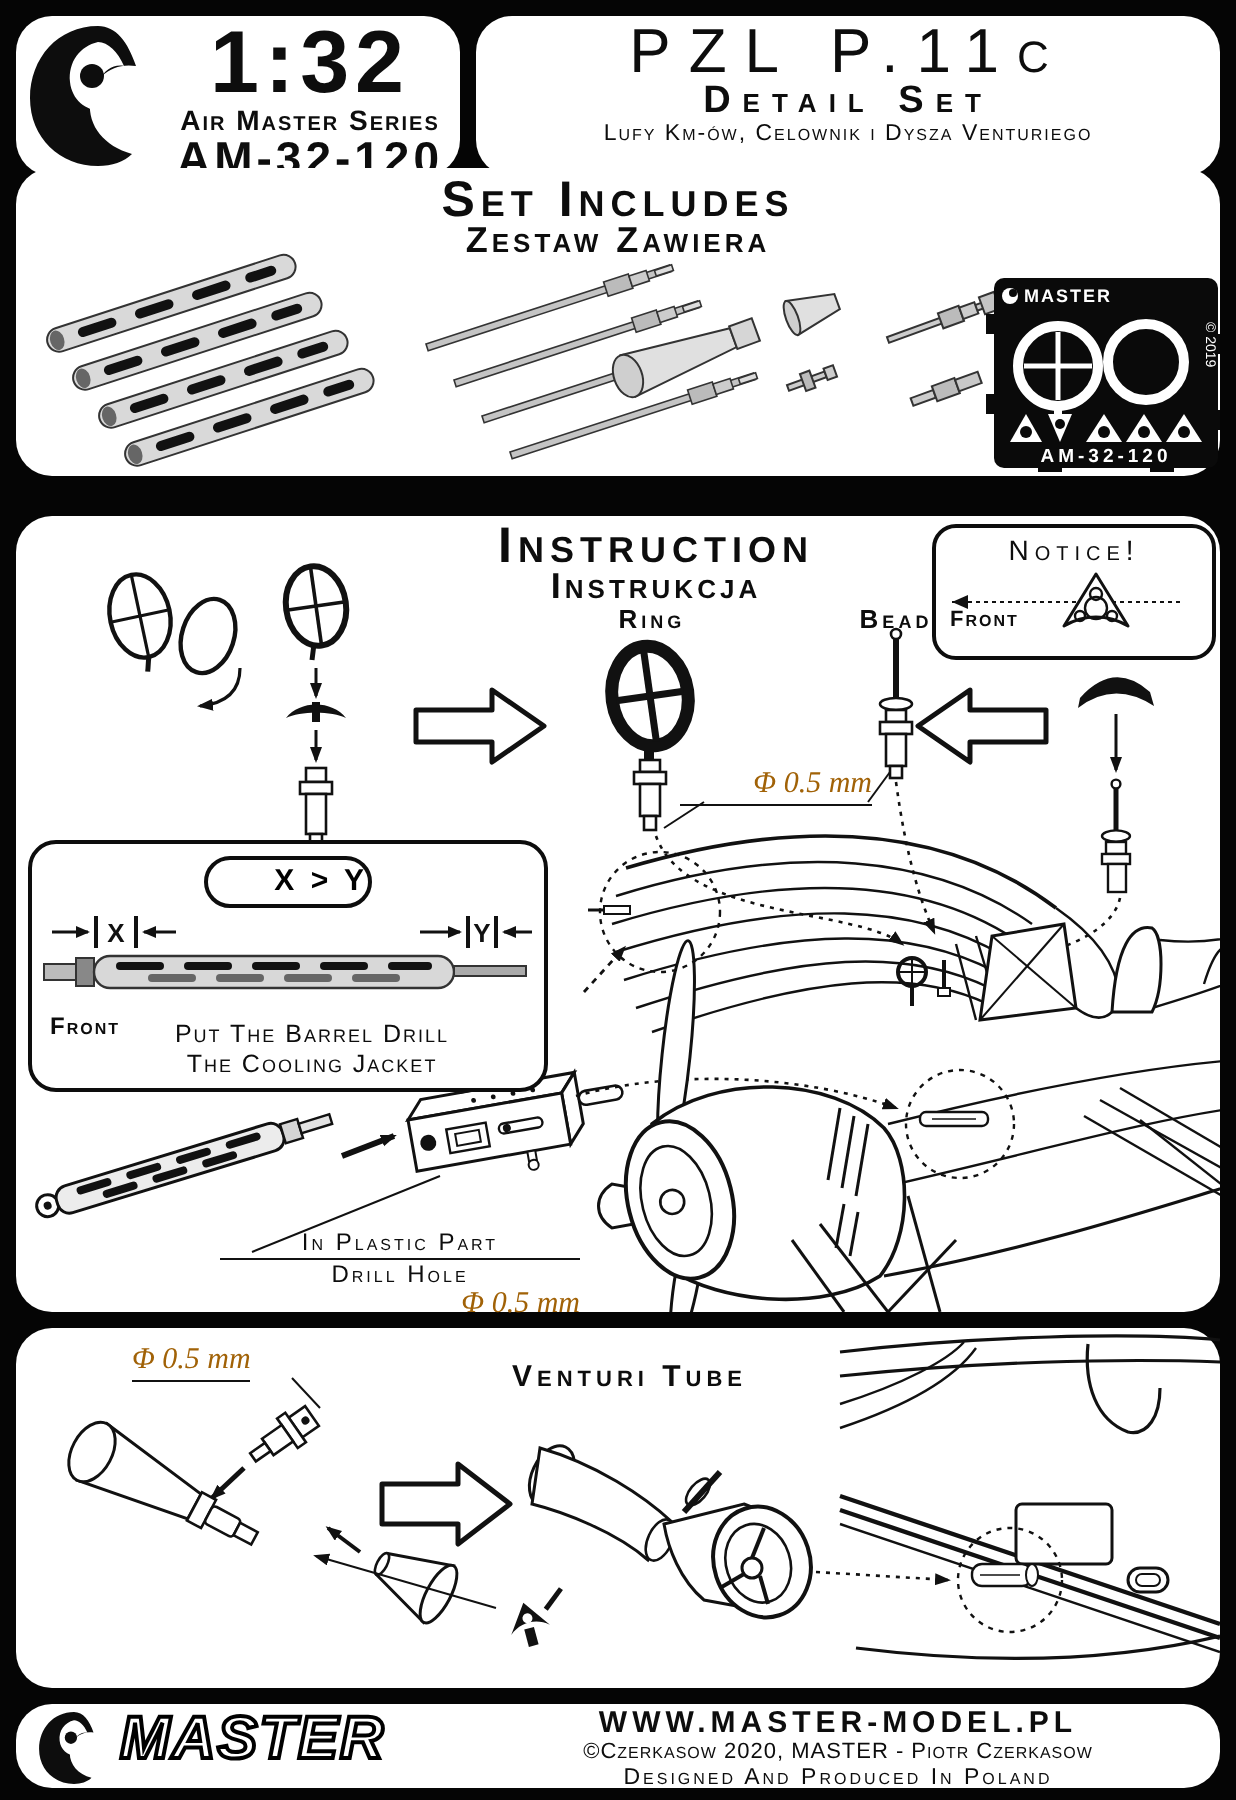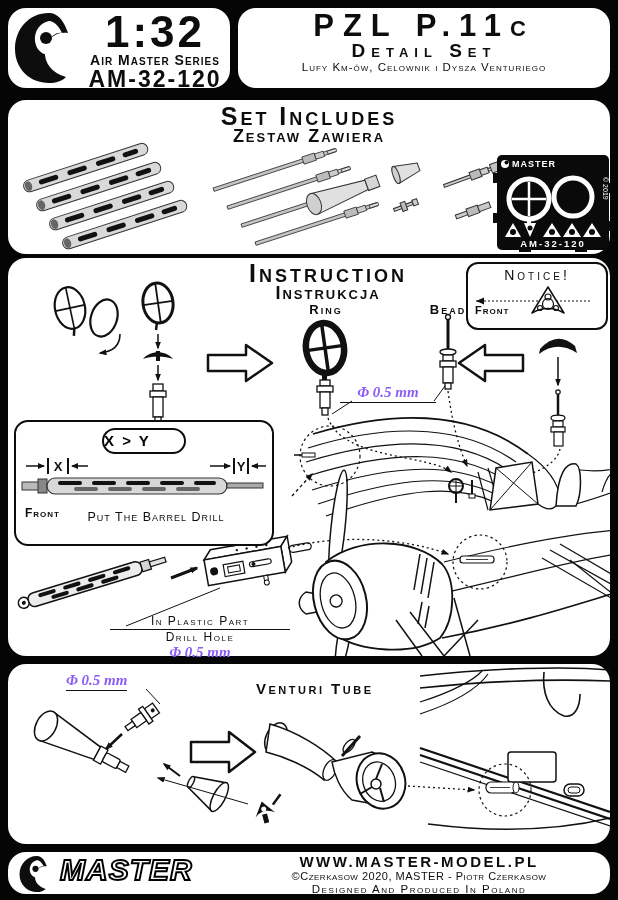--- a/index.html
+++ b/index.html
@@ -1,36 +1,36 @@
 <!DOCTYPE html>
 <html><head>
 <meta charset="utf-8">
 <style>
   html,body{margin:0;padding:0;background:#000;}
   .page{position:relative;width:618px;height:900px;background:#050505;font-family:"Liberation Sans",sans-serif;overflow:hidden;}
   .panel{position:absolute;background:#fff;border-radius:18px;}
   .t{font-variant:small-caps;color:#0d0d0d;}
   .abs{position:absolute;}
   .ctr{text-align:center;}
-  .dia{font-family:"Liberation Serif",serif;font-style:italic;font-weight:bold;color:#8b5cf6;}
+  .dia{font-family:"Liberation Serif",serif;font-style:italic;font-weight:normal;color:#a16207;text-align:right;}
   
   .scale{font-size:44px;font-weight:bold;letter-spacing:3px;line-height:40px;color:#0d0d0d;}
   .series{font-size:14px;font-weight:bold;letter-spacing:1px;color:#0d0d0d;}
   .sku{font-size:23px;font-weight:bold;letter-spacing:2px;line-height:22px;color:#0d0d0d;}
   
-  .title-main{font-size:31px;font-weight:bold;letter-spacing:9px;line-height:30px;}
+  .title-main{font-size:31px;font-weight:normal;letter-spacing:9px;line-height:30px;}
   .title-sub{font-size:19px;font-weight:bold;letter-spacing:6px;line-height:20px;}
   .desc-en{font-size:13px;letter-spacing:1px;border-bottom:1.5px solid #0d0d0d;display:inline-block;padding-bottom:1px;}
   .desc-pl{font-size:11.5px;letter-spacing:1px;}
   .h2{font-size:25px;font-weight:bold;letter-spacing:3px;line-height:26px;}
   .h2s{font-size:18px;font-weight:bold;letter-spacing:2px;line-height:15px;}
   .lbl{font-size:13px;font-weight:bold;letter-spacing:2px;}
   .notice-box{position:absolute;border:2.5px solid #0d0d0d;border-radius:12px;background:#fff;}
   .xy-box{position:absolute;border:2.5px solid #0d0d0d;border-radius:14px;background:#fff;}
-  .pill{border:2.5px solid #0d0d0d;border-radius:13px;font-weight:bold;font-size:15px;letter-spacing:2px;text-align:left;}
+  .pill{border:2.5px solid #0d0d0d;border-radius:13px;font-weight:bold;font-size:15px;letter-spacing:2px;text-align:right;}
   .cap{font-size:12.5px;letter-spacing:1px;line-height:15px;}
   .drill-t{font-size:12px;letter-spacing:1.5px;line-height:14px;}
   .wordmark{font-weight:900;font-style:italic;font-size:30px;letter-spacing:1px;color:#fff;-webkit-text-stroke:2px #000;}
   .furl{font-size:15px;font-weight:bold;letter-spacing:2.5px;line-height:16px;color:#0d0d0d;}
   .fcopy{font-size:11px;letter-spacing:0.5px;line-height:13px;}
   .fdes{font-size:11.5px;letter-spacing:1.5px;line-height:13px;}
   svg{display:block;}
 </style>
 </head>
 <body>
@@ -51,21 +51,21 @@
       <div class="sku">AM-32-120</div>
     </div>
   </div>
 
   <div class="panel ctr" style="left:238px;top:8px;width:372px;height:80px;">
     <div class="title-main t" style="margin-top:3px;">PZL P.11c</div>
     <div class="title-sub t">Detail Set</div>
     <div class="desc-pl t">Lufy Km-ów, Celownik i Dysza Venturiego</div>
   </div>
 
-  <div class="panel" style="left:8px;top:100px;width:602px;height:154px;">
+  <div class="panel" style="left:8px;top:84px;width:602px;height:154px;">
     <div class="abs ctr" style="left:0;top:3px;width:602px;">
       <div class="h2 t">Set Includes</div>
       <div class="h2s t">Zestaw Zawiera</div>
     </div>
     <div class="abs" style="left:0;top:42px;">
       <svg width="602" height="112" viewBox="0 0 602 112">
 
         <g>
           <g transform="translate(14,40) rotate(-18)">
             <rect x="0" y="0" width="130" height="12" rx="6" fill="#d9d9d9" stroke="#333" stroke-width="1"></rect>
@@ -446,20 +446,21 @@
           <rect x="176" y="27" width="22" height="4" rx="2" fill="#111"></rect>
         <rect x="56" y="33" width="24" height="4" rx="2" fill="#666"></rect>
           <rect x="90" y="33" width="24" height="4" rx="2" fill="#666"></rect>
           <rect x="124" y="33" width="24" height="4" rx="2" fill="#666"></rect>
           <rect x="158" y="33" width="24" height="4" rx="2" fill="#666"></rect>
         <rect x="209" y="29" width="36" height="5" fill="#aaa" stroke="#333" stroke-width="1"></rect>
       </svg>
       <div class="abs t" style="left:9px;top:84px;font-size:12px;font-weight:bold;letter-spacing:1px;">Front</div>
       <div class="abs cap t ctr" style="left:40px;top:88px;width:200px;">
         <div>Put The Barrel Drill</div>
+        <div>The Cooling Jacket</div>
       </div>
     </div>
 
     <div class="abs ctr" style="left:102px;top:356px;width:180px;">
       <div class="drill-t t" style="border-bottom:1px solid #111;padding-bottom:1px;">In Plastic Part</div>
       <div class="drill-t t">Drill Hole</div>
       <div class="dia" style="font-size:15px;">Φ 0.5 mm</div>
     </div>
   </div>
 

